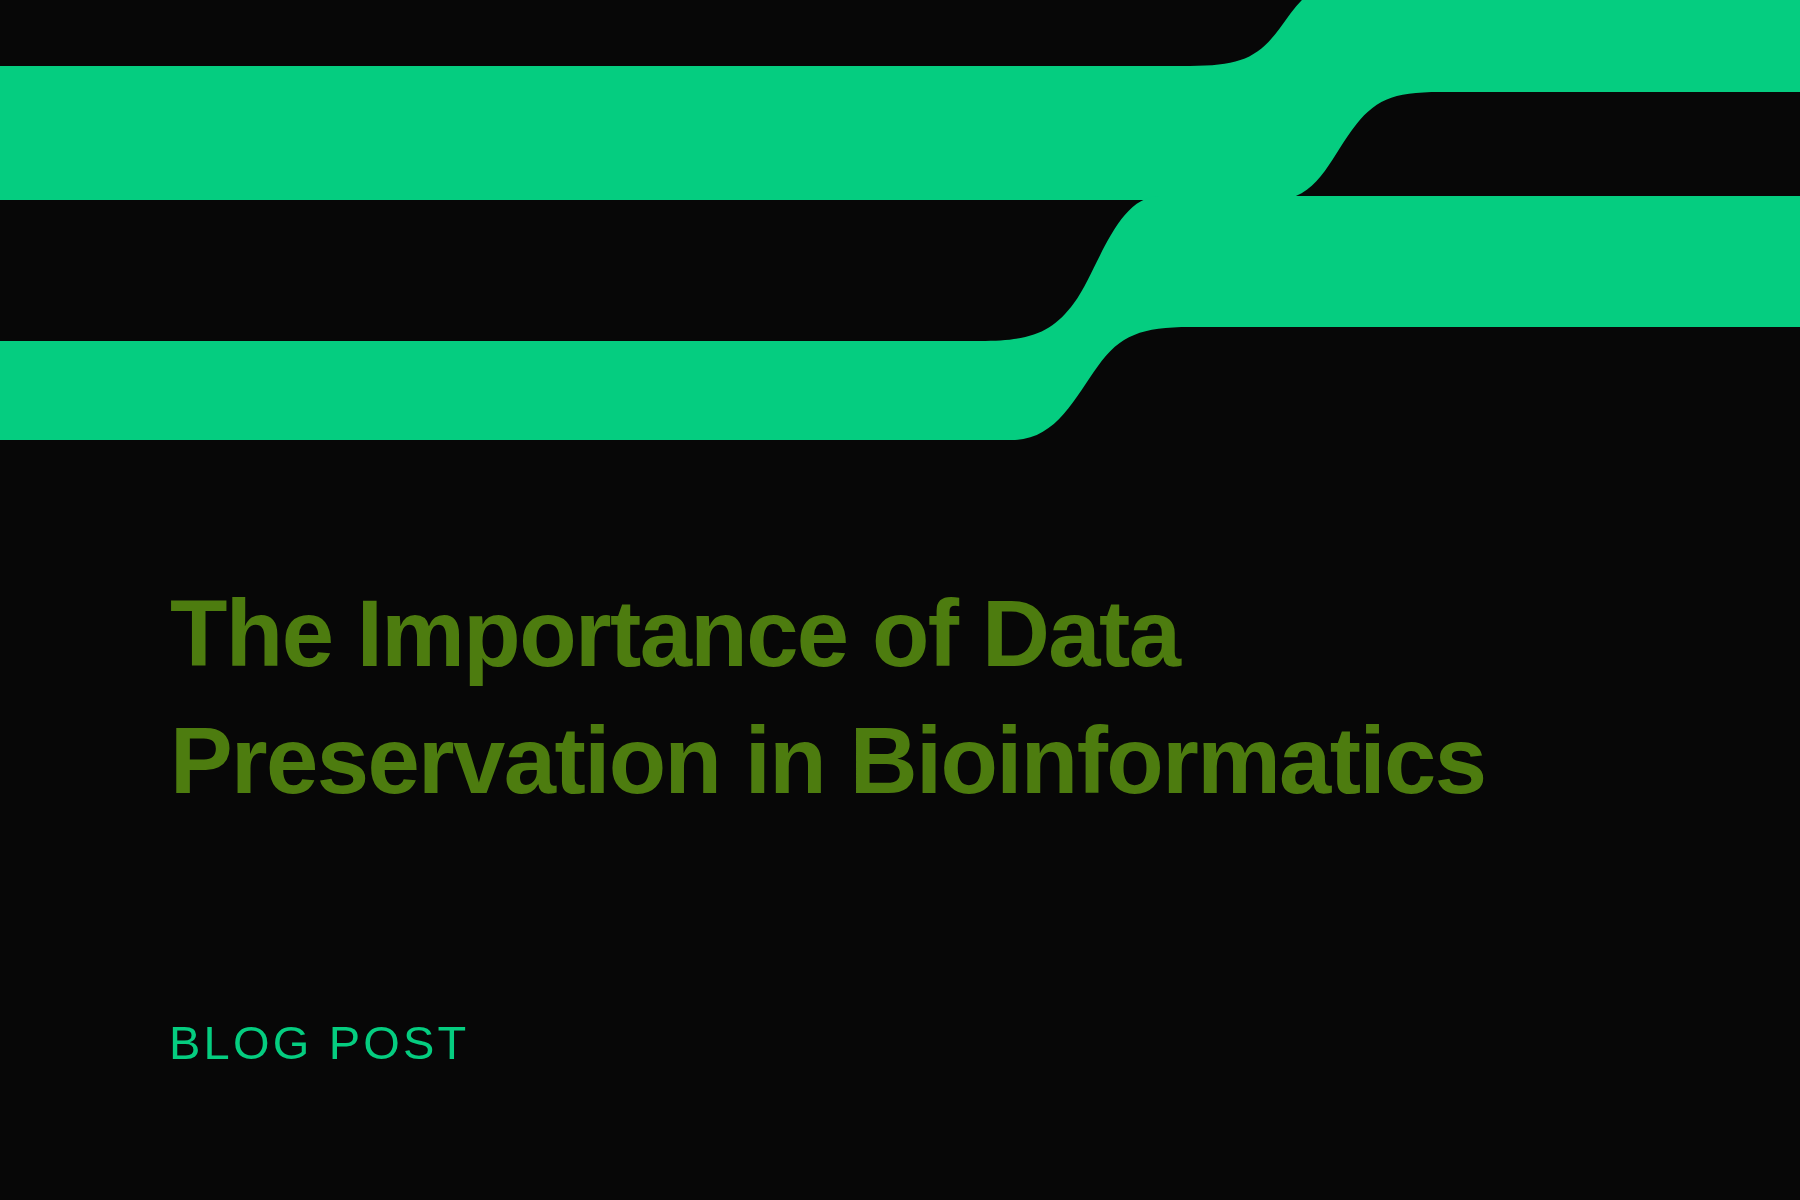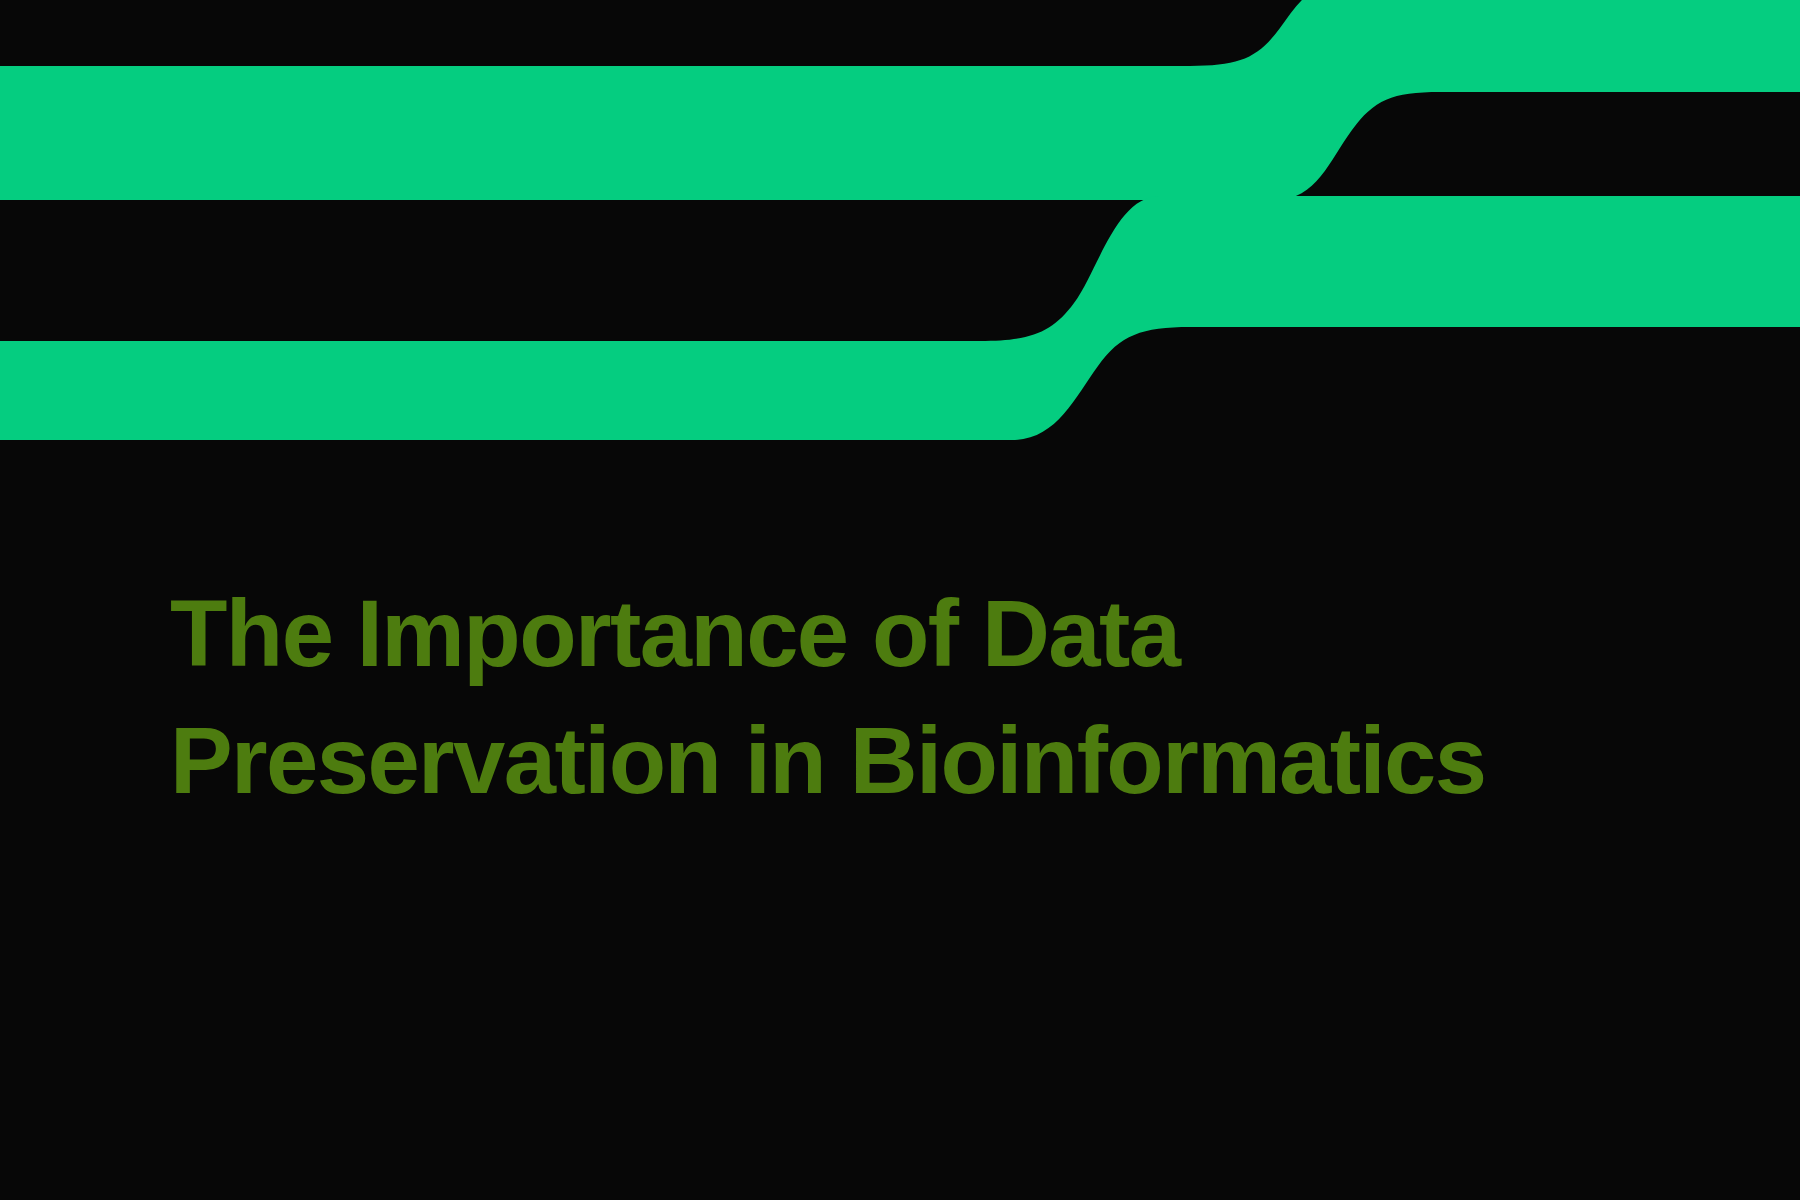--- a/index.html
+++ b/index.html
@@ -122,15 +122,16 @@
              L1800,327
              L1190,327
              C1142,327 1120,335 1098,366
              C1074,399 1056,440 1012,440
              L0,440 Z"></path>
   </svg>
 
   <h1 id="headline">The Importance of Data
 Preservation in Bioinformatics</h1>
 
+  <div id="category">BLOG POST</div>
 
 
 </div>
 
 </body></html>

